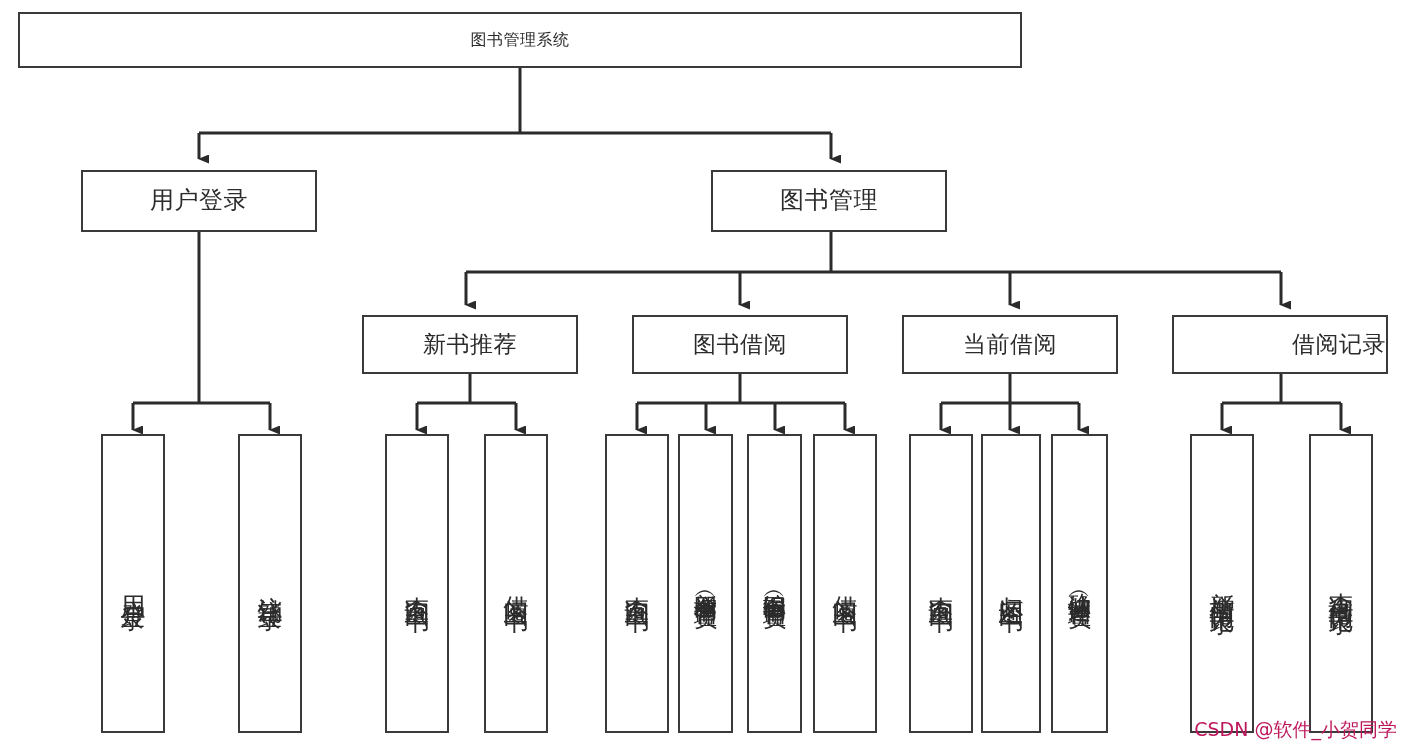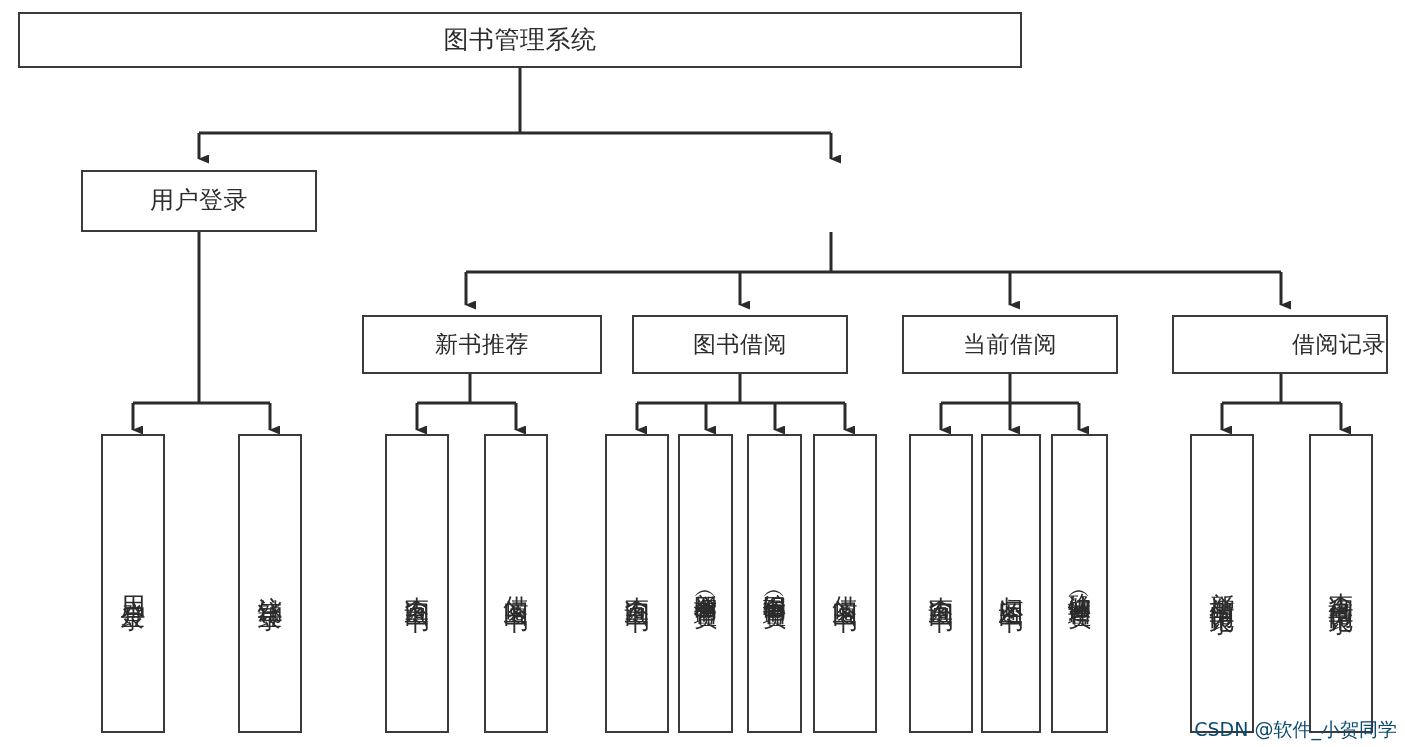--- a/index.html
+++ b/index.html
@@ -36,21 +36,21 @@
     justify-content: center;
     z-index: 2;
   }
   .node-label {
     color: #2b2b2b;
     letter-spacing: 0.5px;
     white-space: nowrap;
     line-height: 1.15;
   }
   .node-root .node-label {
-    font-size: 25px;
+    font-size: 16px;
   }
   .node-l2 .node-label {
     font-size: 24px;
   }
   .node-l3 .node-label {
     font-size: 23px;
   }
   
   .node-leaf {
     align-items: center;
@@ -68,21 +68,21 @@
   }
   .node-leaf.leaf-narrow .node-label {
     font-size: 23px;
     letter-spacing: 2px;
   }
   #watermark {
     position: absolute;
     right: 8px;
     bottom: 4px;
     font-size: 19px;
-    color: #0c4a6e;
+    color: #be185d;
     white-space: nowrap;
     z-index: 5;
     font-family: "DejaVu Sans", "Liberation Sans", sans-serif;
   }
 </style>
 </head>
 <body>
 
 <div id="diagram-root">
 
@@ -136,22 +136,25 @@
     </g>
   </svg>
 
   <div class="node node-root" style="left:18px; top:12px; width:1004px; height:56px;">
     <span class="node-label">图书管理系统</span>
   </div>
 
   <div class="node node-l2" style="left:81px; top:170px; width:236px; height:62px;">
     <span class="node-label">用户登录</span>
   </div>
-
-  <div class="node node-l3" style="left:362px; top:315px; width:240px; height:59px;">
+  <div class="node node-l2" style="left:711px; top:170px; width:236px; height:62px;">
+    <span class="node-label">图书管理</span>
+  </div>
+
+  <div class="node node-l3" style="left:362px; top:315px; width:216px; height:59px;">
     <span class="node-label">新书推荐</span>
   </div>
   <div class="node node-l3" style="left:902px; top:315px; width:216px; height:59px;">
     <span class="node-label">当前借阅</span>
   </div>
   <div class="node node-l3" style="left:632px; top:315px; width:216px; height:59px;">
     <span class="node-label">图书借阅</span>
   </div>
   <div class="node node-l3" style="left:1172px; top:315px; width:216px; height:59px;justify-content:flex-end;">
     <span class="node-label">借阅记录</span>

